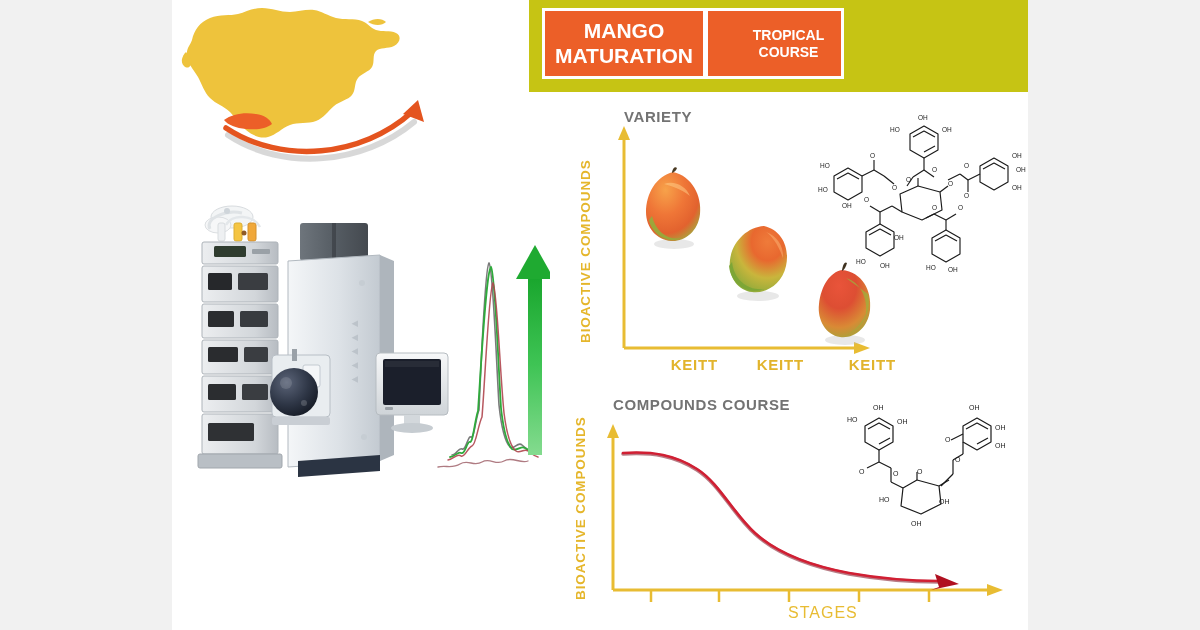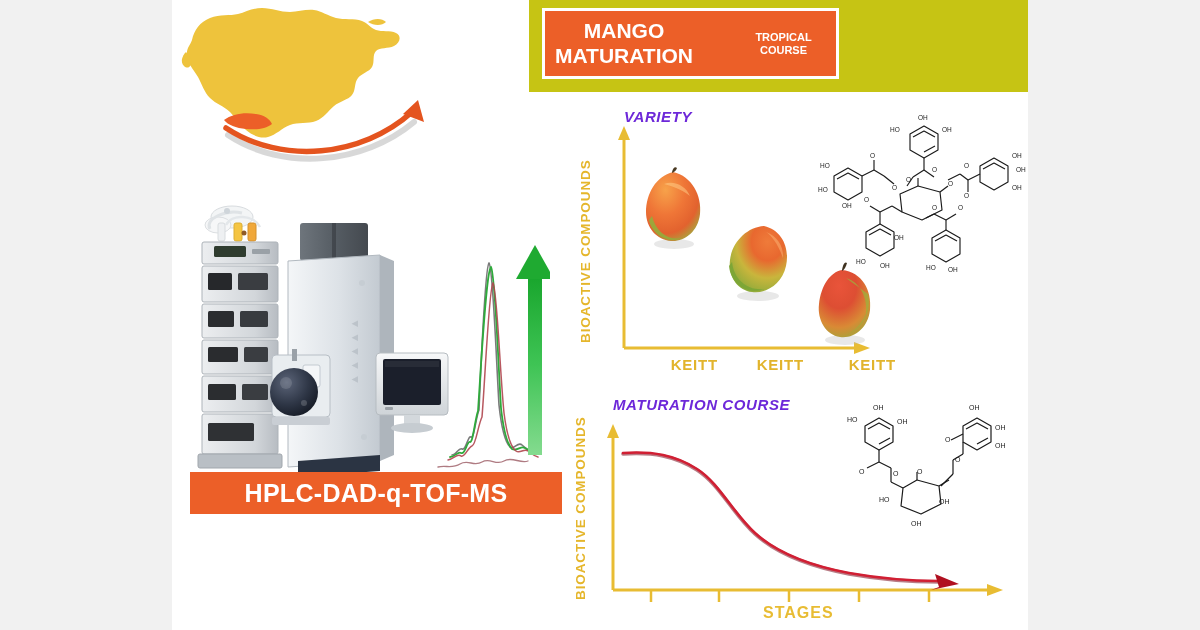--- a/index.html
+++ b/index.html
@@ -40,38 +40,39 @@
     font-weight: bold;
     line-height: 1.26;
     letter-spacing: .4px;
   }
   .chip-wrap {
     position: absolute;
     left: 370px; top: 8px;
     height: 71px;
     display: flex;
     align-items: stretch;
+    gap: 5px;
     background: #ffffff;
     padding: 3px;
     box-sizing: border-box;
   }
   .chip {
     background: #ec5f28;
     color: #ffffff;
     display: flex;
     flex-direction: column;
     align-items: center;
     justify-content: center;
     font-weight: bold;
     line-height: 1.18;
     text-align: center;
     box-sizing: border-box;
   }
   #chip-cultivars { width: 158px; font-size: 21px; }
-  #chip-coast     { width: 133px; font-size: 11px; padding-left: 28px; }
+  #chip-coast     { width: 133px; font-size: 14px; padding-left: 28px; }
 
   
   #map-block {
     position: absolute;
     left: 0px; top: 0px;
     width: 300px; height: 175px;
   }
 
   
   #instrument {
@@ -93,44 +94,44 @@
     justify-content: center;
   }
 
   
   .chart { position: absolute; }
   #chart-variety   { left: 400px; top: 108px; width: 456px; height: 270px; }
   #chart-maturation{ left: 395px; top: 388px; width: 460px; height: 242px; }
 
   .chart-title {
     position: absolute;
-    color: #6d28d9;
+    color: #737373;
     font-size: 15px;
     font-weight: bold;
     letter-spacing: .6px;
     white-space: nowrap;
-    font-style: italic;
   }
   .ylabel {
     position: absolute;
     color: #e5b62b;
     font-size: 13.5px;
     font-weight: bold;
     letter-spacing: .9px;
     white-space: nowrap;
     transform-origin: 0 0;
     transform: rotate(-90deg);
   }
   .xlabel {
     position: absolute;
     color: #e8bc33;
     font-size: 16px;
-    font-weight: bold;
+    font-weight: normal;
     letter-spacing: 1px;
     white-space: nowrap;
+    margin-left: 25px;
   }
   .cat-label {
     position: absolute;
     color: #e2b42c;
     font-size: 15px;
     font-weight: bold;
     letter-spacing: .8px;
     white-space: nowrap;
     text-align: right;
   }
@@ -335,23 +336,20 @@
                    C 310 252, 316 261, 324 256 C 332 251, 340 259, 348 256" stroke="#9b5a63" stroke-width="1.3" opacity=".8"></path>
         </g>
 
         <g>
           <rect x="348" y="70" width="14" height="180" fill="url(#grnArrow)"></rect>
           <path d="M336 74 L355 40 L374 74 Z" fill="#1faa31"></path>
         </g>
       </svg>
     </div>
 
-    <div id="hplc-label">
-      <span>HPLC-DAD-q-TOF-MS</span>
-    </div>
 
     <div class="chart" id="chart-variety">
 
       <div class="chart-title" style="left:52px; top:0px;">VARIETY</div>
 
       <div class="ylabel" style="left:6px; top:235px;">BIOACTIVE COMPOUNDS</div>
 
       <svg width="456" height="270" viewBox="0 0 456 270" style="position:absolute;left:0;top:0;">
         <g stroke="#e8bc33" stroke-width="3" fill="none">
           <path d="M52 240 L52 28"></path>
@@ -490,21 +488,21 @@
             <text x="150" y="58">O</text>
             <text x="134" y="76">O</text>
             <text x="150" y="88">O</text>
           </g>
         </svg>
       </div>
     </div>
 
     <div class="chart" id="chart-maturation">
 
-      <div class="chart-title" style="left:46px; top:8px;">MATURATION COURSE</div>
+      <div class="chart-title" style="left:46px; top:8px;">COMPOUNDS COURSE</div>
 
       <div class="ylabel" style="left:6px; top:212px;">BIOACTIVE COMPOUNDS</div>
 
       <svg width="460" height="242" viewBox="0 0 460 242" style="position:absolute;left:0;top:0;">
         <g stroke="#e8bc33" stroke-width="3" fill="none">
           <path d="M46 202 L46 46"></path>
           <path d="M46 202 L426 202"></path>
         </g>
         <path d="M46 36 L52 50 L40 50 Z" fill="#e8bc33"></path>
         <path d="M436 202 L420 208 L420 196 Z" fill="#e8bc33"></path>

